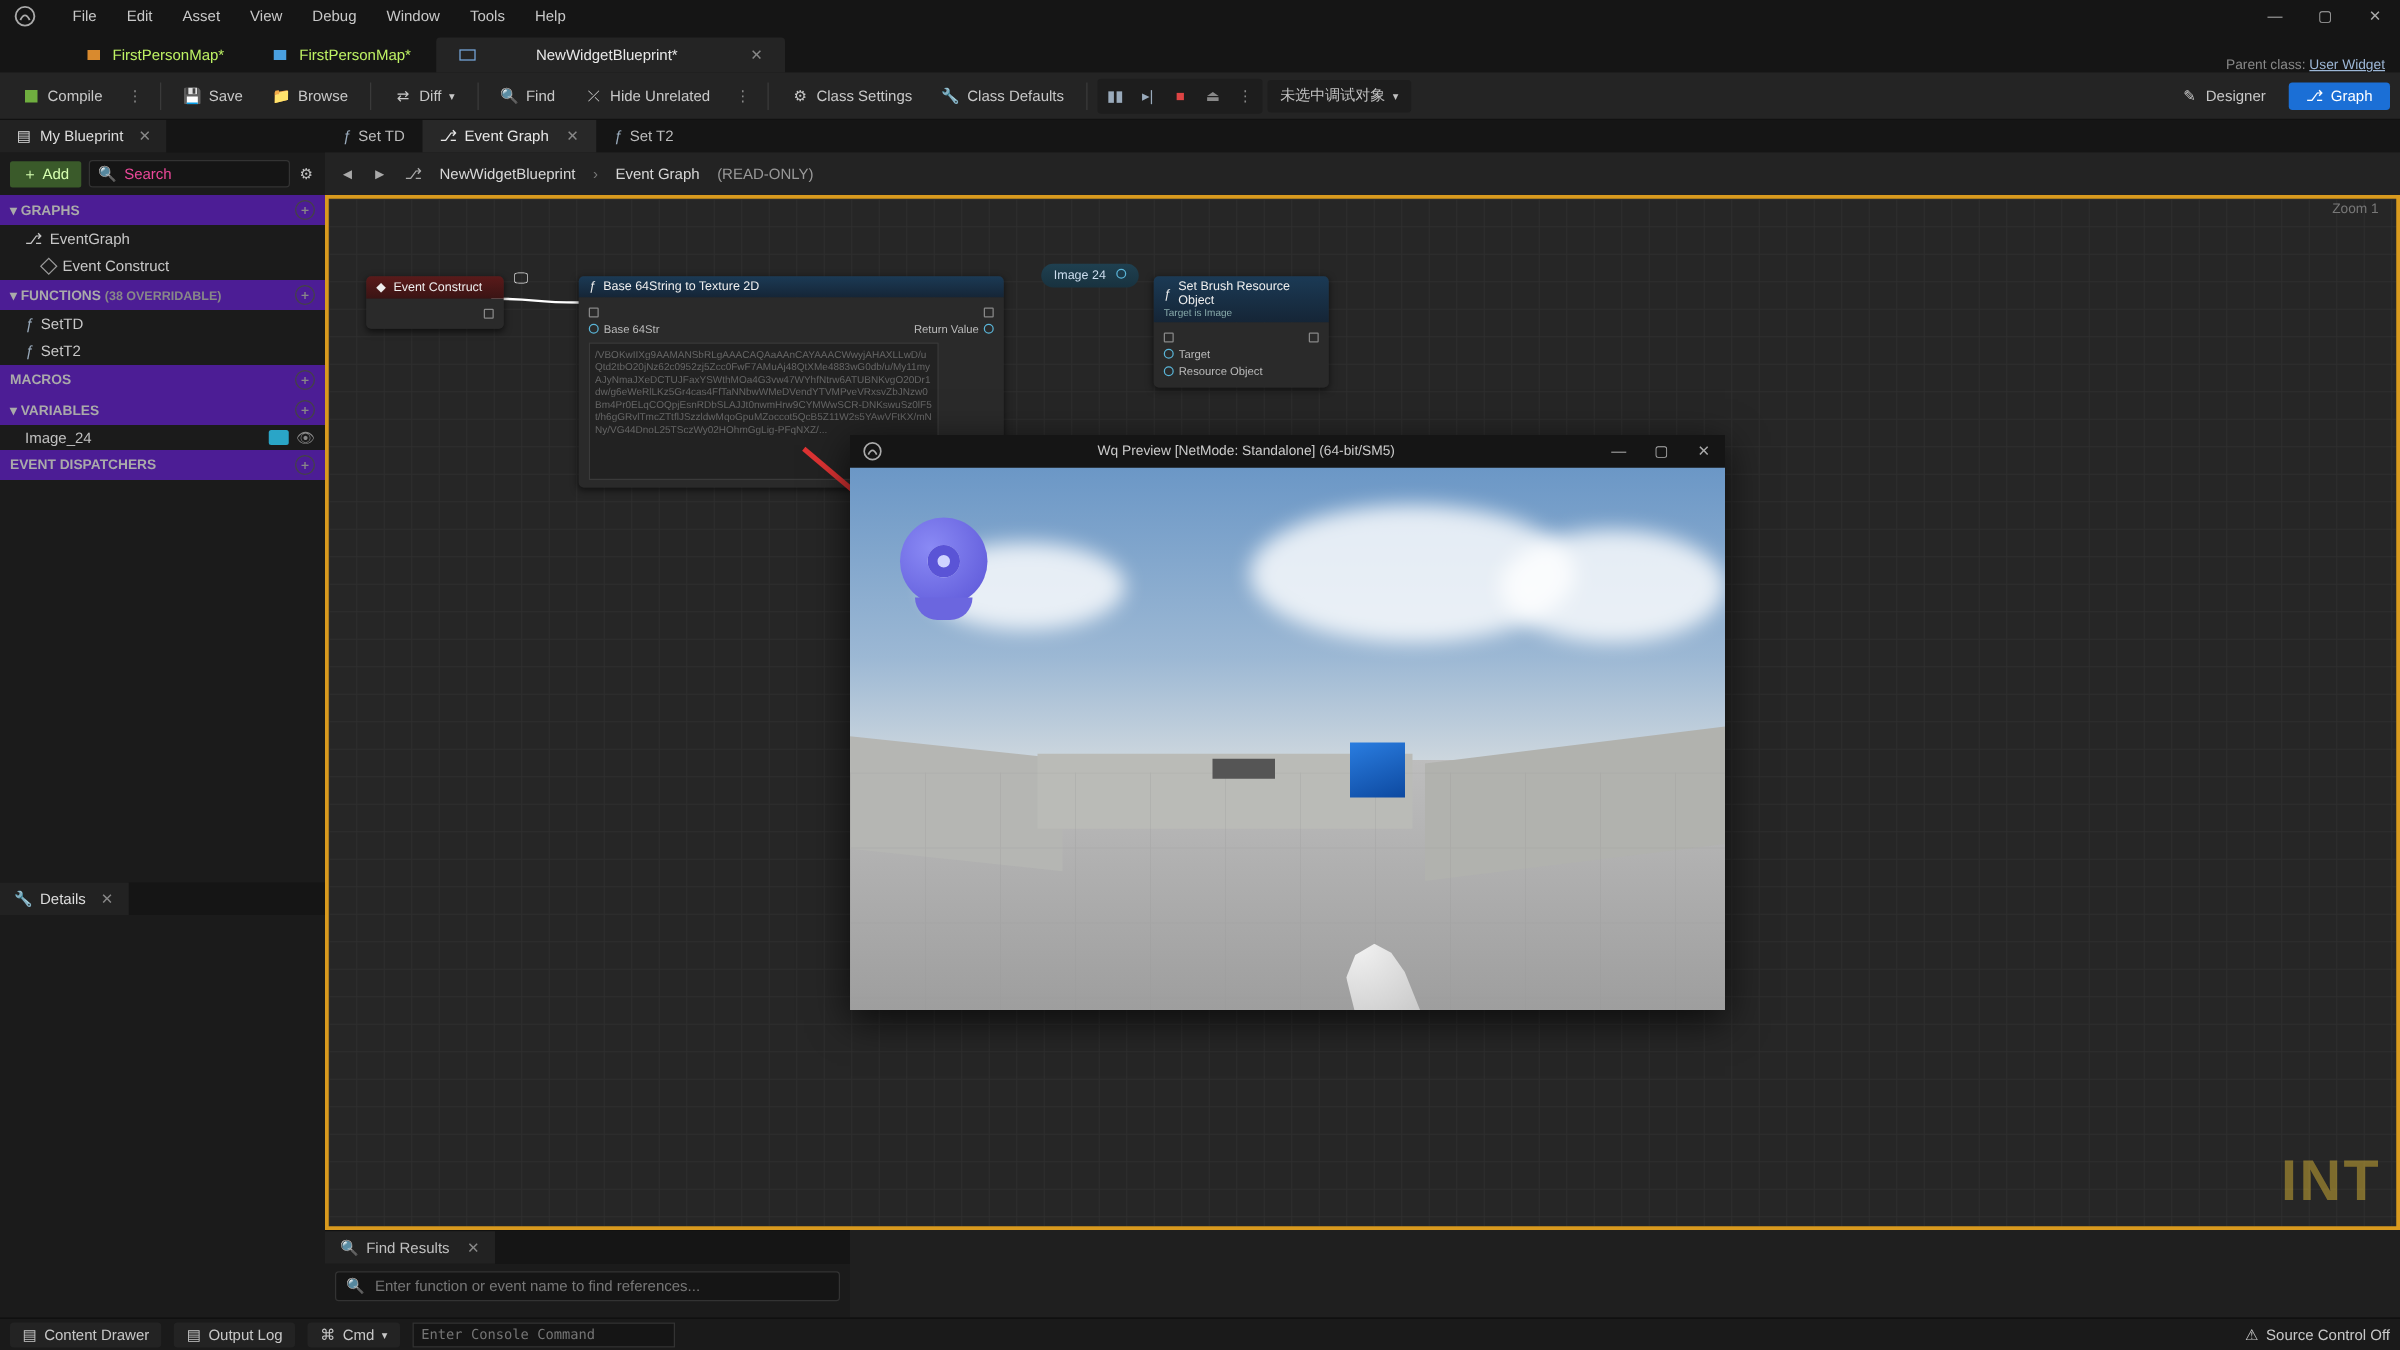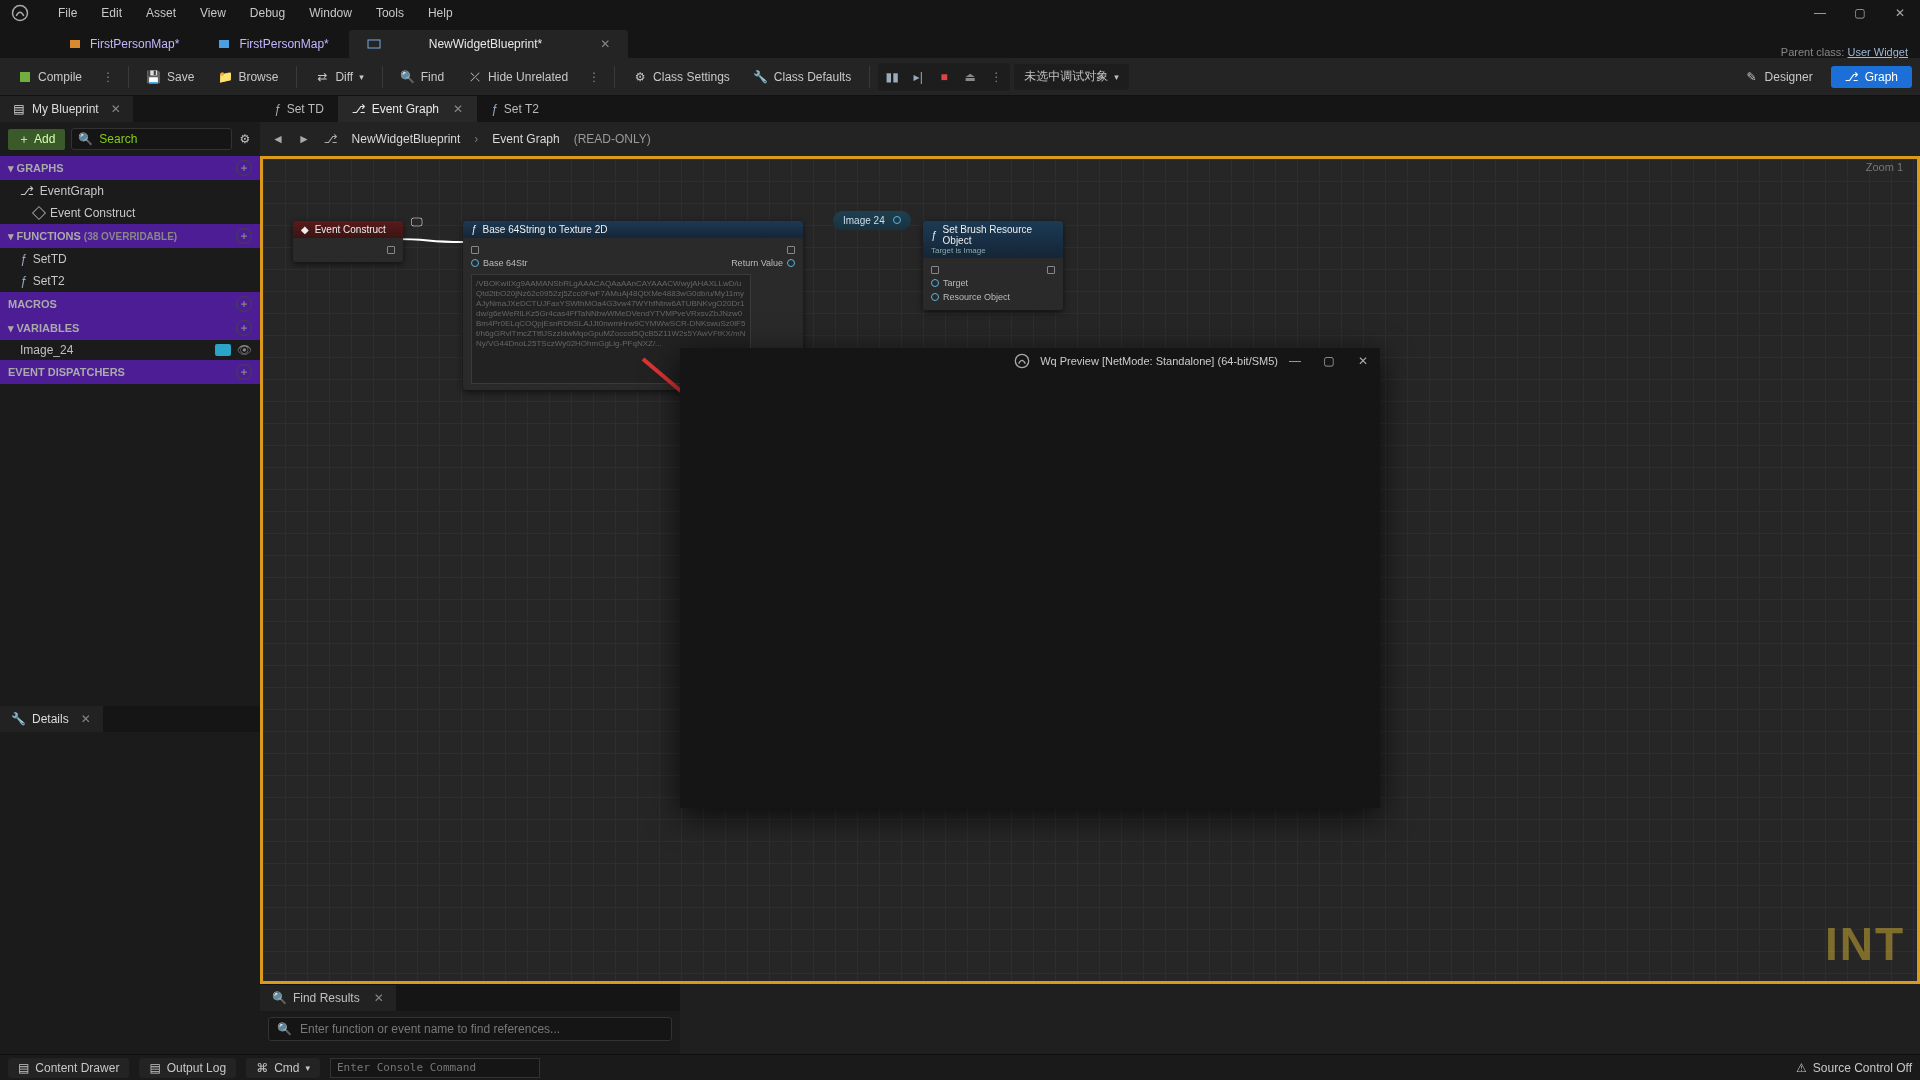--- a/index.html
+++ b/index.html
@@ -7,21 +7,21 @@
 
 
 #menubar { height:26px; background:#151515; display:flex; align-items:center; padding:0 8px; }
 #menubar .ue-logo { width:24px; height:24px; margin-right:14px; display:flex; align-items:center; justify-content:center; }
 #menubar .menu-item { padding:0 12px; line-height:26px; color:#c8c8c8; cursor:pointer; }
 #win-controls { position:absolute; right:0; top:0; height:26px; display:flex; }
 #win-controls span { width:40px; display:flex; align-items:center; justify-content:center; color:#aaa; }
 
 
 #doctabs { height:32px; background:#151515; display:flex; align-items:flex-end; padding-left:50px; }
-#doctabs .tab { height:28px; padding:0 18px; display:flex; align-items:center; gap:8px; color:#c4b5fd; border-radius:3px 3px 0 0; margin-right:2px; }
+#doctabs .tab { height:28px; padding:0 18px; display:flex; align-items:center; gap:8px; color:#bef264; border-radius:3px 3px 0 0; margin-right:2px; }
 #doctabs .tab.active { background:#242424; color:#e8e8e8;gap:48px; }
 .parent-class { margin-left:auto; margin-right:12px; color:#888; font-size:11px; }
 .parent-class a { color:#9db7d6; text-decoration:underline; }
 
 
 #toolbar { height:38px; background:#242424; display:flex; align-items:center; padding:0 8px; gap:4px; border-bottom:1px solid #111; }
 .tbtn { height:28px; padding:0 10px; display:flex; align-items:center; gap:6px; color:#c8c8c8; border-radius:3px; }
 .tsep { width:1px; height:22px; background:#3a3a3a; margin:0 4px; }
 .play-group { display:flex; align-items:center; gap:2px; background:#1d1d1d; border-radius:3px; padding:2px; }
 .play-group span { width:24px; height:24px; display:flex; align-items:center; justify-content:center; }
@@ -84,21 +84,21 @@
 #findpanel .row1 { height:26px; display:flex; align-items:center; background:#151515; }
 #findpanel .ftab { padding:0 12px; height:26px; display:flex; align-items:center; gap:6px; background:#222; }
 #findpanel .srch { margin:6px 8px; background:#151515; border:1px solid #333; height:24px; border-radius:3px; padding:0 8px; color:#777; display:flex; align-items:center; gap:8px; flex:1;}
 
 #bottom-row { position:absolute; left:0; right:0; bottom:0; height:26px; background:#1a1a1a; border-top:1px solid #0e0e0e; display:flex; align-items:center; padding:0 8px; gap:10px; }
 .bbtn { background:#232323; padding:3px 10px; border-radius:3px; display:flex; align-items:center; gap:6px; color:#c8c8c8; }
 .cmd-input { background:#151515; border:1px solid #333; height:20px; width:210px; padding:0 6px; color:#999; font-family:Consolas,monospace; font-size:11px; }
 .src-ctrl { margin-left:auto; display:flex; align-items:center; gap:6px; color:#c8c8c8; }
 
 
-#pie { position:absolute; left:680px; top:348px; width:700px; height:460px; background:#151515; box-shadow:0 8px 30px rgba(0,0,0,.7); display:flex; flex-direction:column;align-items:flex-end; }
+#pie { position:absolute; left:680px; top:348px; width:700px; height:460px; background:#151515; box-shadow:0 8px 30px rgba(0,0,0,.7); display:flex; flex-direction:column; }
 #pie-title { height:26px; display:flex; align-items:center; color:#ccc; position:relative; }
 #pie-title .ue { width:24px; display:flex; align-items:center; justify-content:center; margin:0 6px;}
 #pie-title .txt { flex:1; text-align:center; font-size:11px; }
 #pie-title .wbtns { display:flex; }
 #pie-title .wbtns span { width:34px; height:26px; display:flex; align-items:center; justify-content:center; color:#aaa;}
 #pie-view { flex:1; position:relative; overflow:hidden; }
 .sky { position:absolute; inset:0; background:linear-gradient(180deg,#6b97c6 0%, #9cb8d4 35%, #d7dde0 58%, #d7dde0 60%); }
 .cloud { position:absolute; border-radius:50%; filter:blur(8px); background:rgba(255,255,255,.8); }
 .ground { position:absolute; left:0; right:0; bottom:0; height:46%; background:linear-gradient(180deg,#bdbdbd,#9e9e9e); }
 .wall { position:absolute; background:#aeb0af; }
@@ -244,21 +244,21 @@
       <div class="panel-tab">
         <span class="ic">▤</span>
         <span>My Blueprint</span>
         <span class="x">✕</span>
       </div>
     </div>
     <div class="addrow">
       <div class="addbtn">＋ <span>Add</span></div>
       <div class="search">
         <span>🔍</span>
-        <span style="color:#84cc16">Search</span>
+        <span style="color:#ec4899">Search</span>
       </div>
       <span class="ic">⚙</span>
     </div>
 
     <div class="section-hdr">
       <span>▾ <span>GRAPHS</span></span>
       <span class="plus">＋</span>
     </div>
     <div class="tree-item">
       <span>⎇</span>

